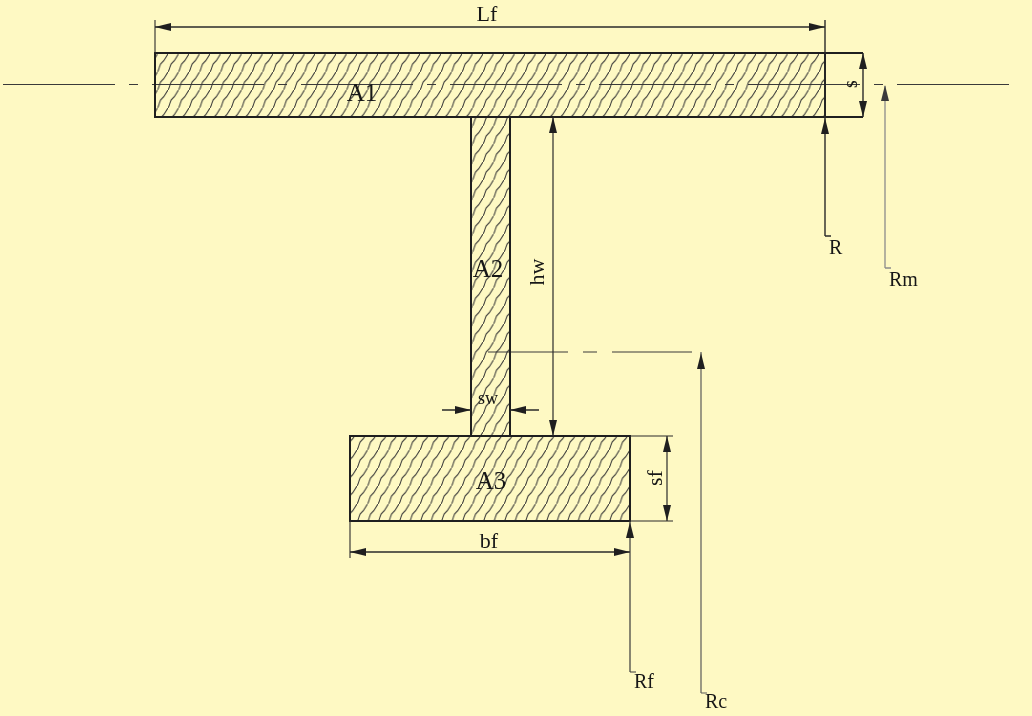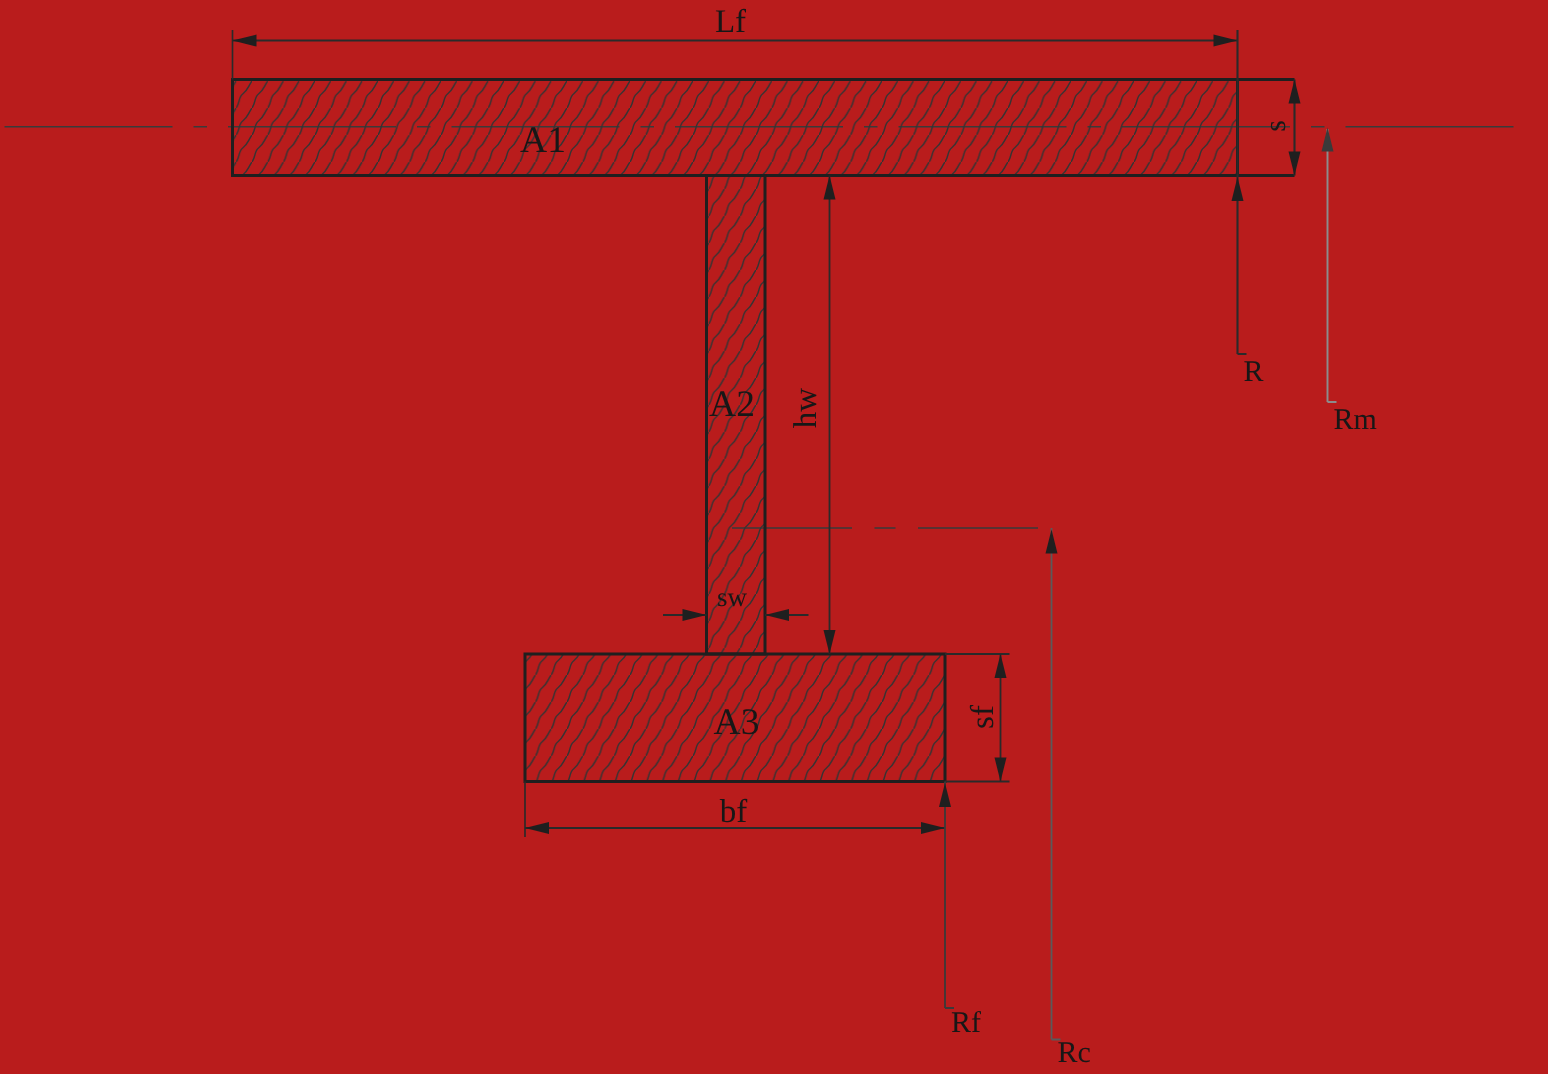--- a/index.html
+++ b/index.html
@@ -5,21 +5,21 @@
   html, body {
     margin: 0;
     padding: 0;
     background: #ffffff;
     font-family: "Liberation Serif", serif;
   }
   .stage {
     position: relative;
     width: 1032px;
     height: 716px;
-    background: #b91c1c;
+    background: #fef9c3;
     overflow: hidden;
   }
   svg { display: block; }
   text {
     font-family: "Liberation Serif", serif;
     fill: #171717;
   }
   .lbl-area { font-size: 25px; }
   .lbl-dim  { font-size: 22px; }
   .lbl-dim-sm { font-size: 18px; }

